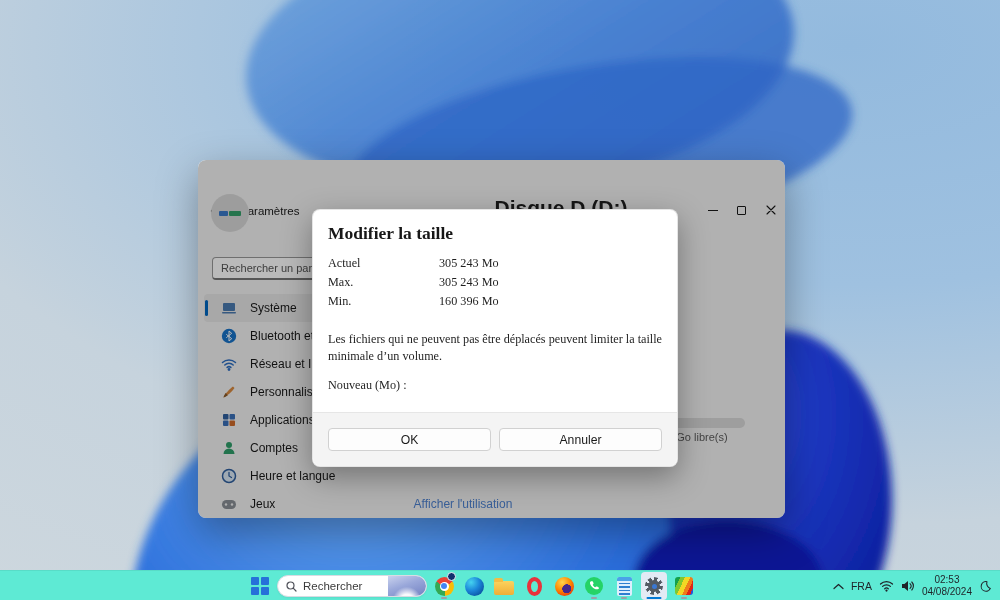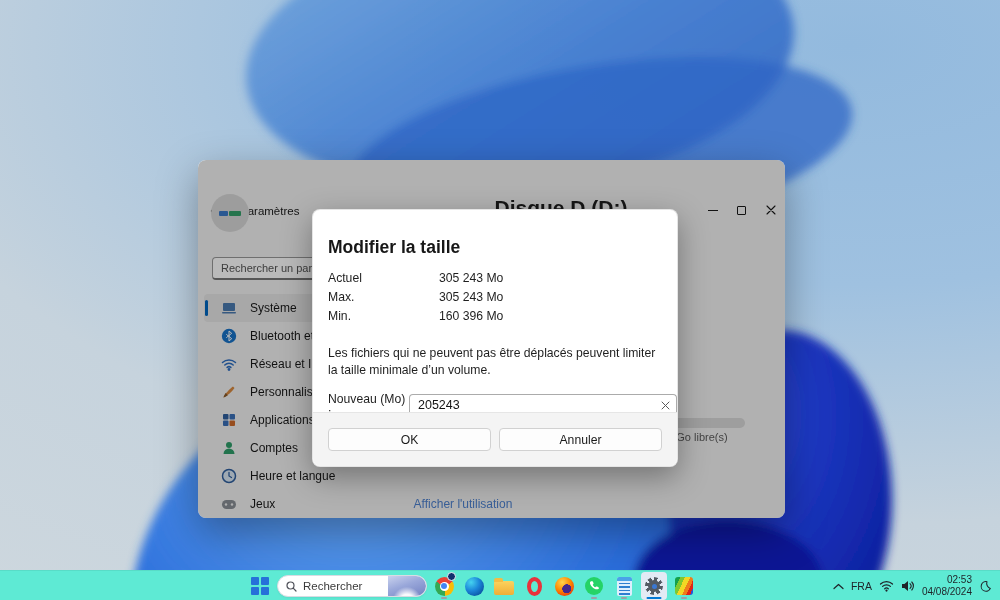--- a/index.html
+++ b/index.html
@@ -39,21 +39,21 @@
   .nav-ic{width:17px;height:17px;display:flex;align-items:center;justify-content:center;flex:0 0 17px;}
   .storage-bar{position:absolute;left:362px;top:258px;width:185px;height:10px;border-radius:5px;background:#d9d9d9;}
   .free-label{position:absolute;left:463px;top:271px;font-size:11px;color:#5c5c5c;white-space:nowrap;}
   .usage-link{position:absolute;left:180px;top:337px;width:170px;text-align:center;
     font-size:12px;color:#4f83d1;white-space:nowrap;cursor:pointer;}
   .smoke{position:absolute;inset:0;background:rgba(0,0,0,0.27);border-radius:8px;z-index:5;}
 
   
   .dialog{position:absolute;left:312px;top:209px;width:366px;height:258px;background:#ffffff;
     border-radius:8px;box-shadow:0 10px 30px rgba(0,0,0,.35);z-index:10;border:1px solid rgba(0,0,0,.1);}
-  .dlg-body{padding:27px 15px 0 15px;}
+  .dlg-body{padding:13px 15px 0 15px;font-family:Liberation Serif, serif;}
   .dlg-title{font-size:17.5px;font-weight:700;color:#171717;}
   .dlg-rows{margin-top:10px;}
   .dlg-row{display:flex;height:19px;align-items:center;font-size:12.2px;color:#1f1f1f;gap:44px;}
   .dlg-row .lab{width:67px;}
   .dlg-note{margin-top:20px;font-size:12.2px;line-height:1.38;color:#1f1f1f;width:340px;}
   .dlg-input-row{margin-top:13px;display:flex;align-items:center;}
   .dlg-input-label{width:81px;font-size:12.2px;color:#1f1f1f;flex:0 0 81px;}
   .input-wrap{position:relative;width:268px;}
   .size-input{width:268px;height:24px;border:1px solid #ababab;border-bottom:2px solid #0067c0;
     border-radius:4px;font-size:12.5px;color:#141414;padding:0 22px 0 8px;outline:none;font-family:inherit;background:#fff;}
@@ -100,21 +100,21 @@
   .notepad span:first-of-type{margin-top:6px;}
   .gear{position:relative;width:18px;height:18px;}
   .gear .teeth{position:absolute;inset:0;border-radius:50%;
     background:repeating-conic-gradient(#525a63 0deg 26deg,rgba(0,0,0,0) 26deg 45deg);}
   .gear .ring{position:absolute;inset:3px;border-radius:50%;background:#525a63;}
   .gear .hole{position:absolute;inset:6.5px;border-radius:50%;background:#3a78d2;}
   .media-app{width:18px;height:18px;border-radius:3px;
     background:linear-gradient(115deg,#15a04a 0 20%,#7ec82f 20% 38%,#f2d724 38% 58%,#ef7d1a 58% 74%,#e02417 74% 88%,#2b50d8 88% 100%);}
   .tray{position:absolute;right:8px;top:0;height:30px;display:flex;align-items:center;gap:7px;}
   .tray-text{font-size:10.5px;color:#1f2328;}
-  .clock-block{text-align:right;font-size:10px;color:#1f2328;line-height:1.25;}
+  .clock-block{text-align:center;font-size:10px;color:#1f2328;line-height:1.25;}
 </style>
 </head>
 <body>
 
 <div class="desktop">
   <svg width="1000" height="570" viewBox="0 0 1000 570">
     <defs>
       <radialGradient id="gBright" cx="35%" cy="20%" r="90%">
         <stop offset="0%" stop-color="#66a7f0"></stop>
           <stop offset="45%" stop-color="#2f72dd"></stop>
@@ -274,28 +274,20 @@
         <span>305 243 Mo</span>
       </div>
       <div class="dlg-row">
         <span class="lab">Min.</span>
         <span>160 396 Mo</span>
       </div>
     </div>
     <div class="dlg-note">Les fichiers qui ne peuvent pas être déplacés peuvent limiter la taille minimale d’un volume.</div>
     <div class="dlg-input-row">
       <span class="dlg-input-label">Nouveau (Mo) :</span>
-      <span class="input-wrap">
-        <input class="size-input" value="205243" style="">
-        <span class="clear-x">
-          <svg width="9" height="9" viewBox="0 0 9 9">
-            <path d="M1 1l7 7M8 1L1 8" stroke="#5a5a5a" stroke-width="1" stroke-linecap="round"></path>
-          </svg>
-        </span>
-      </span>
     </div>
   </div>
   <div class="dlg-footer">
     <button class="dlg-btn">OK</button>
     <button class="dlg-btn">Annuler</button>
   </div>
 </div>
 
 <div class="taskbar">
   <div class="tb-center">

